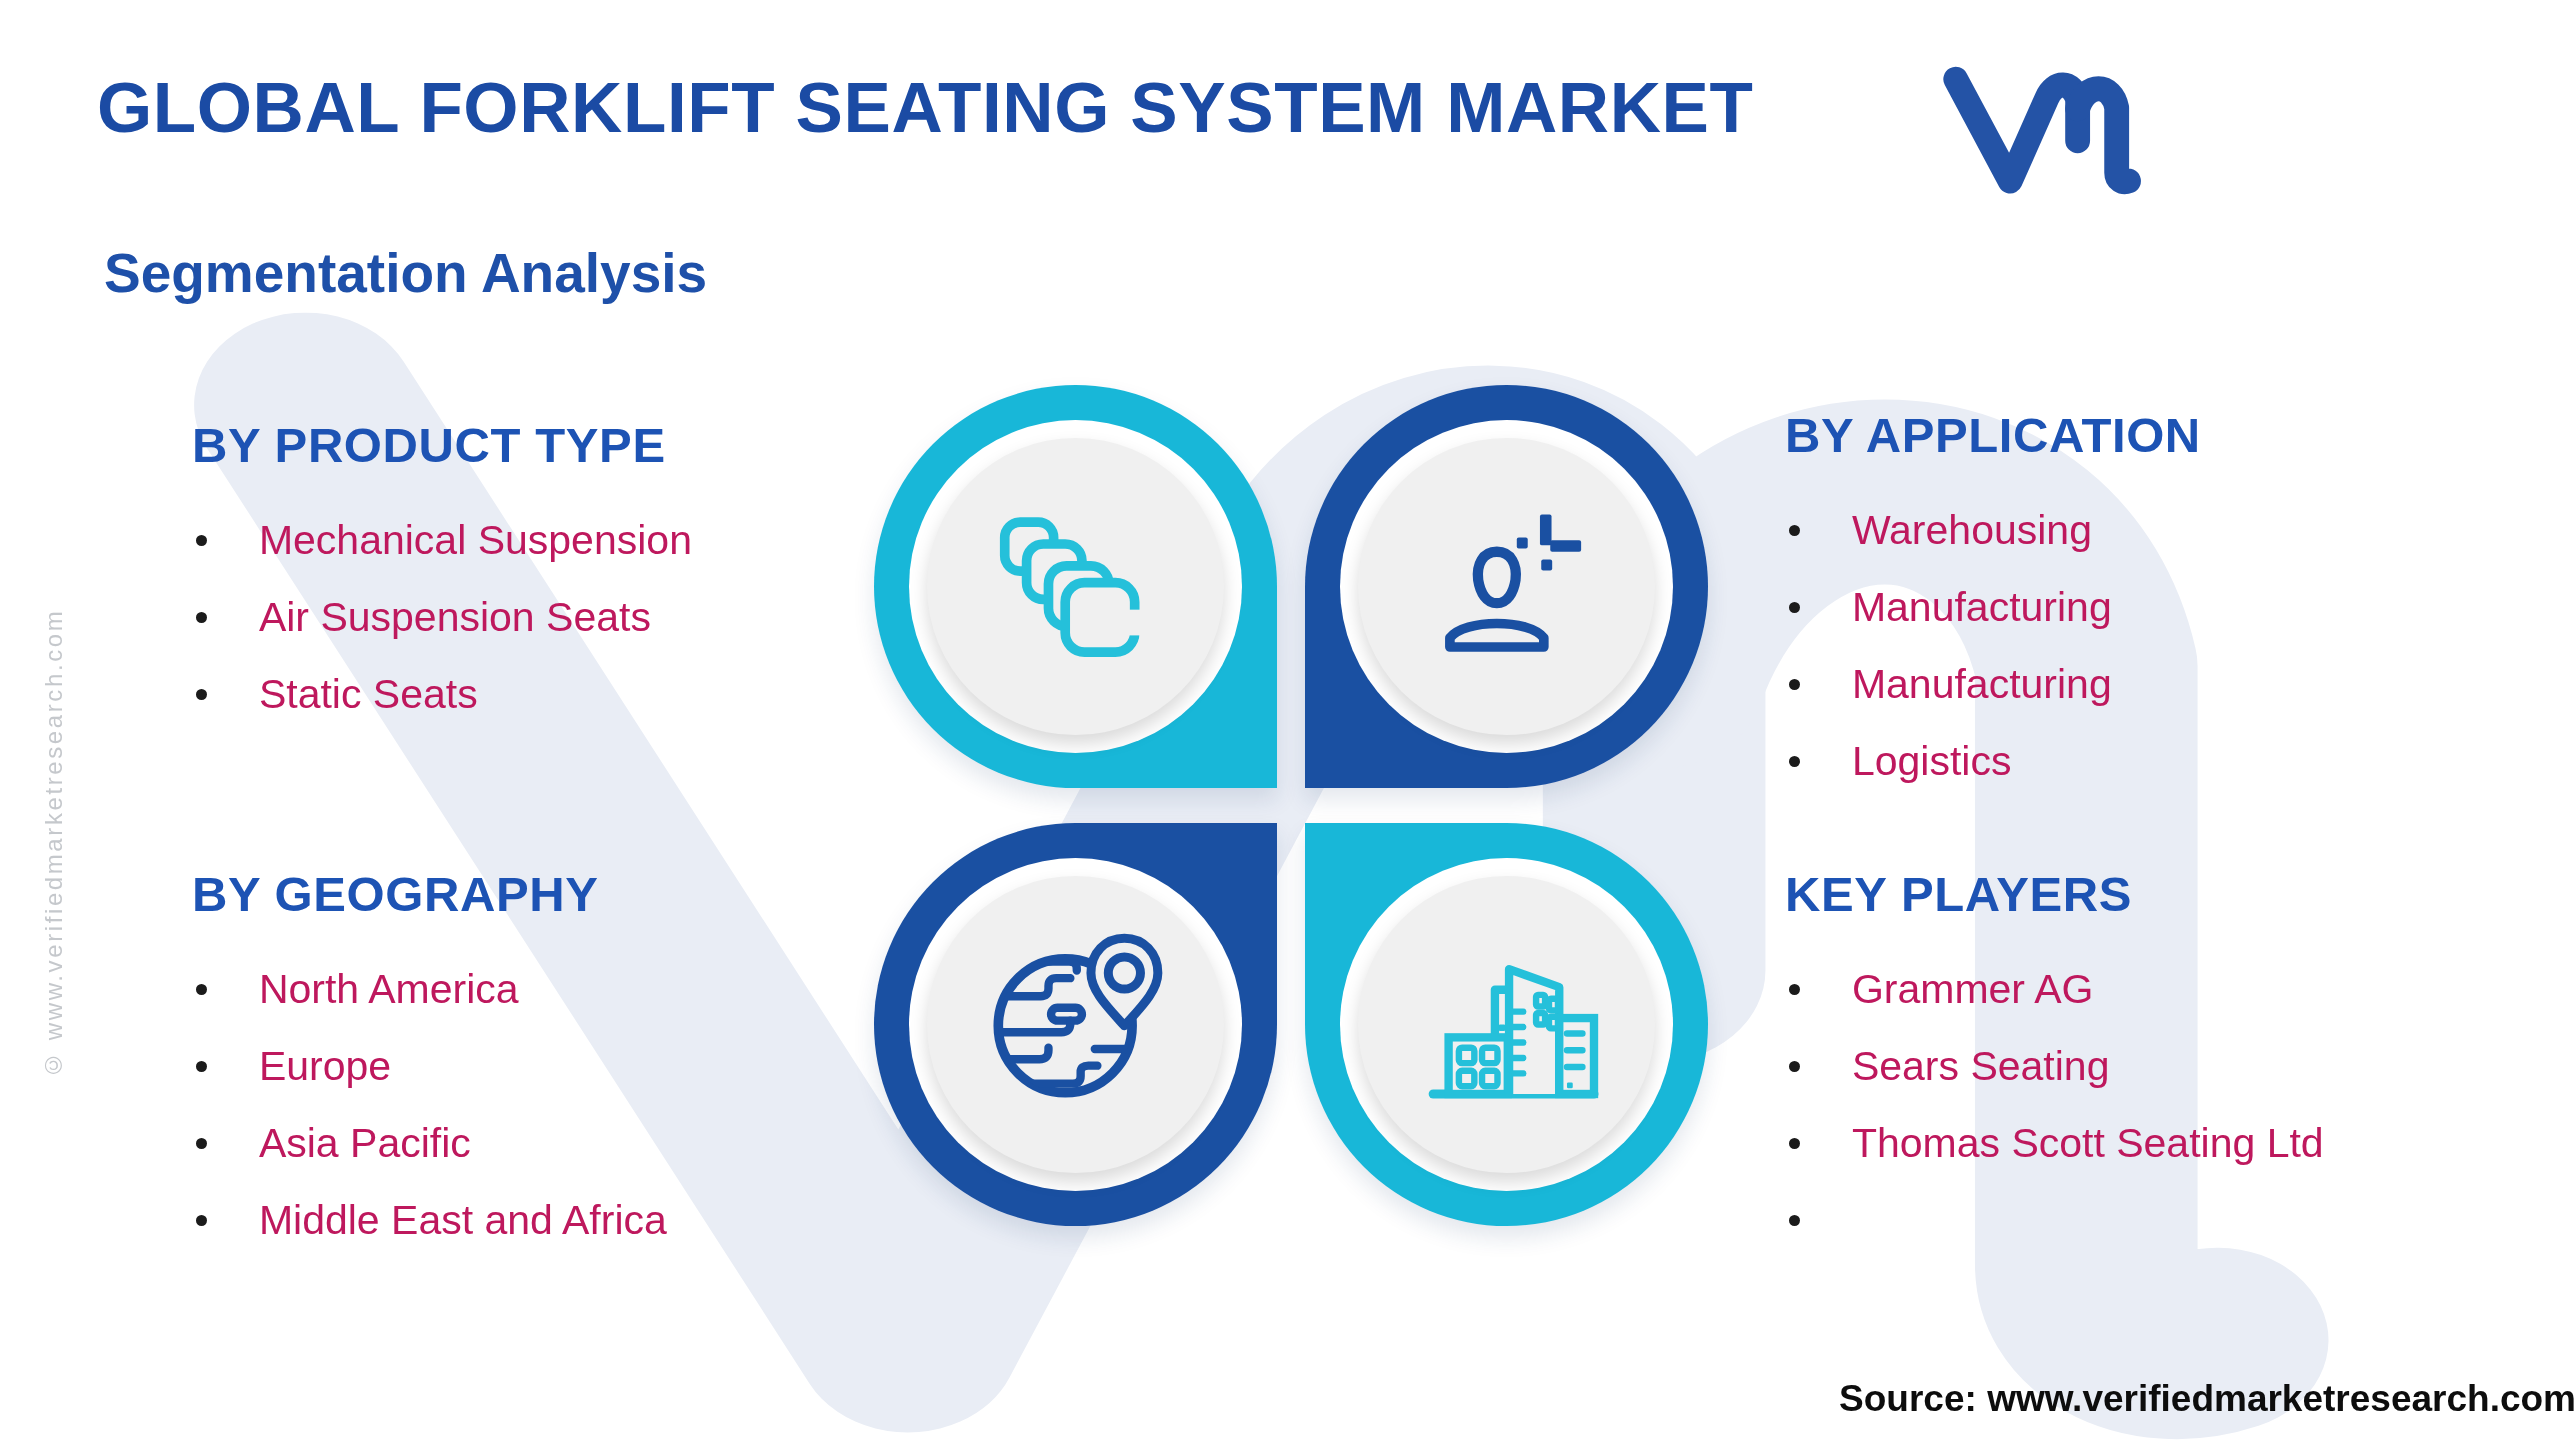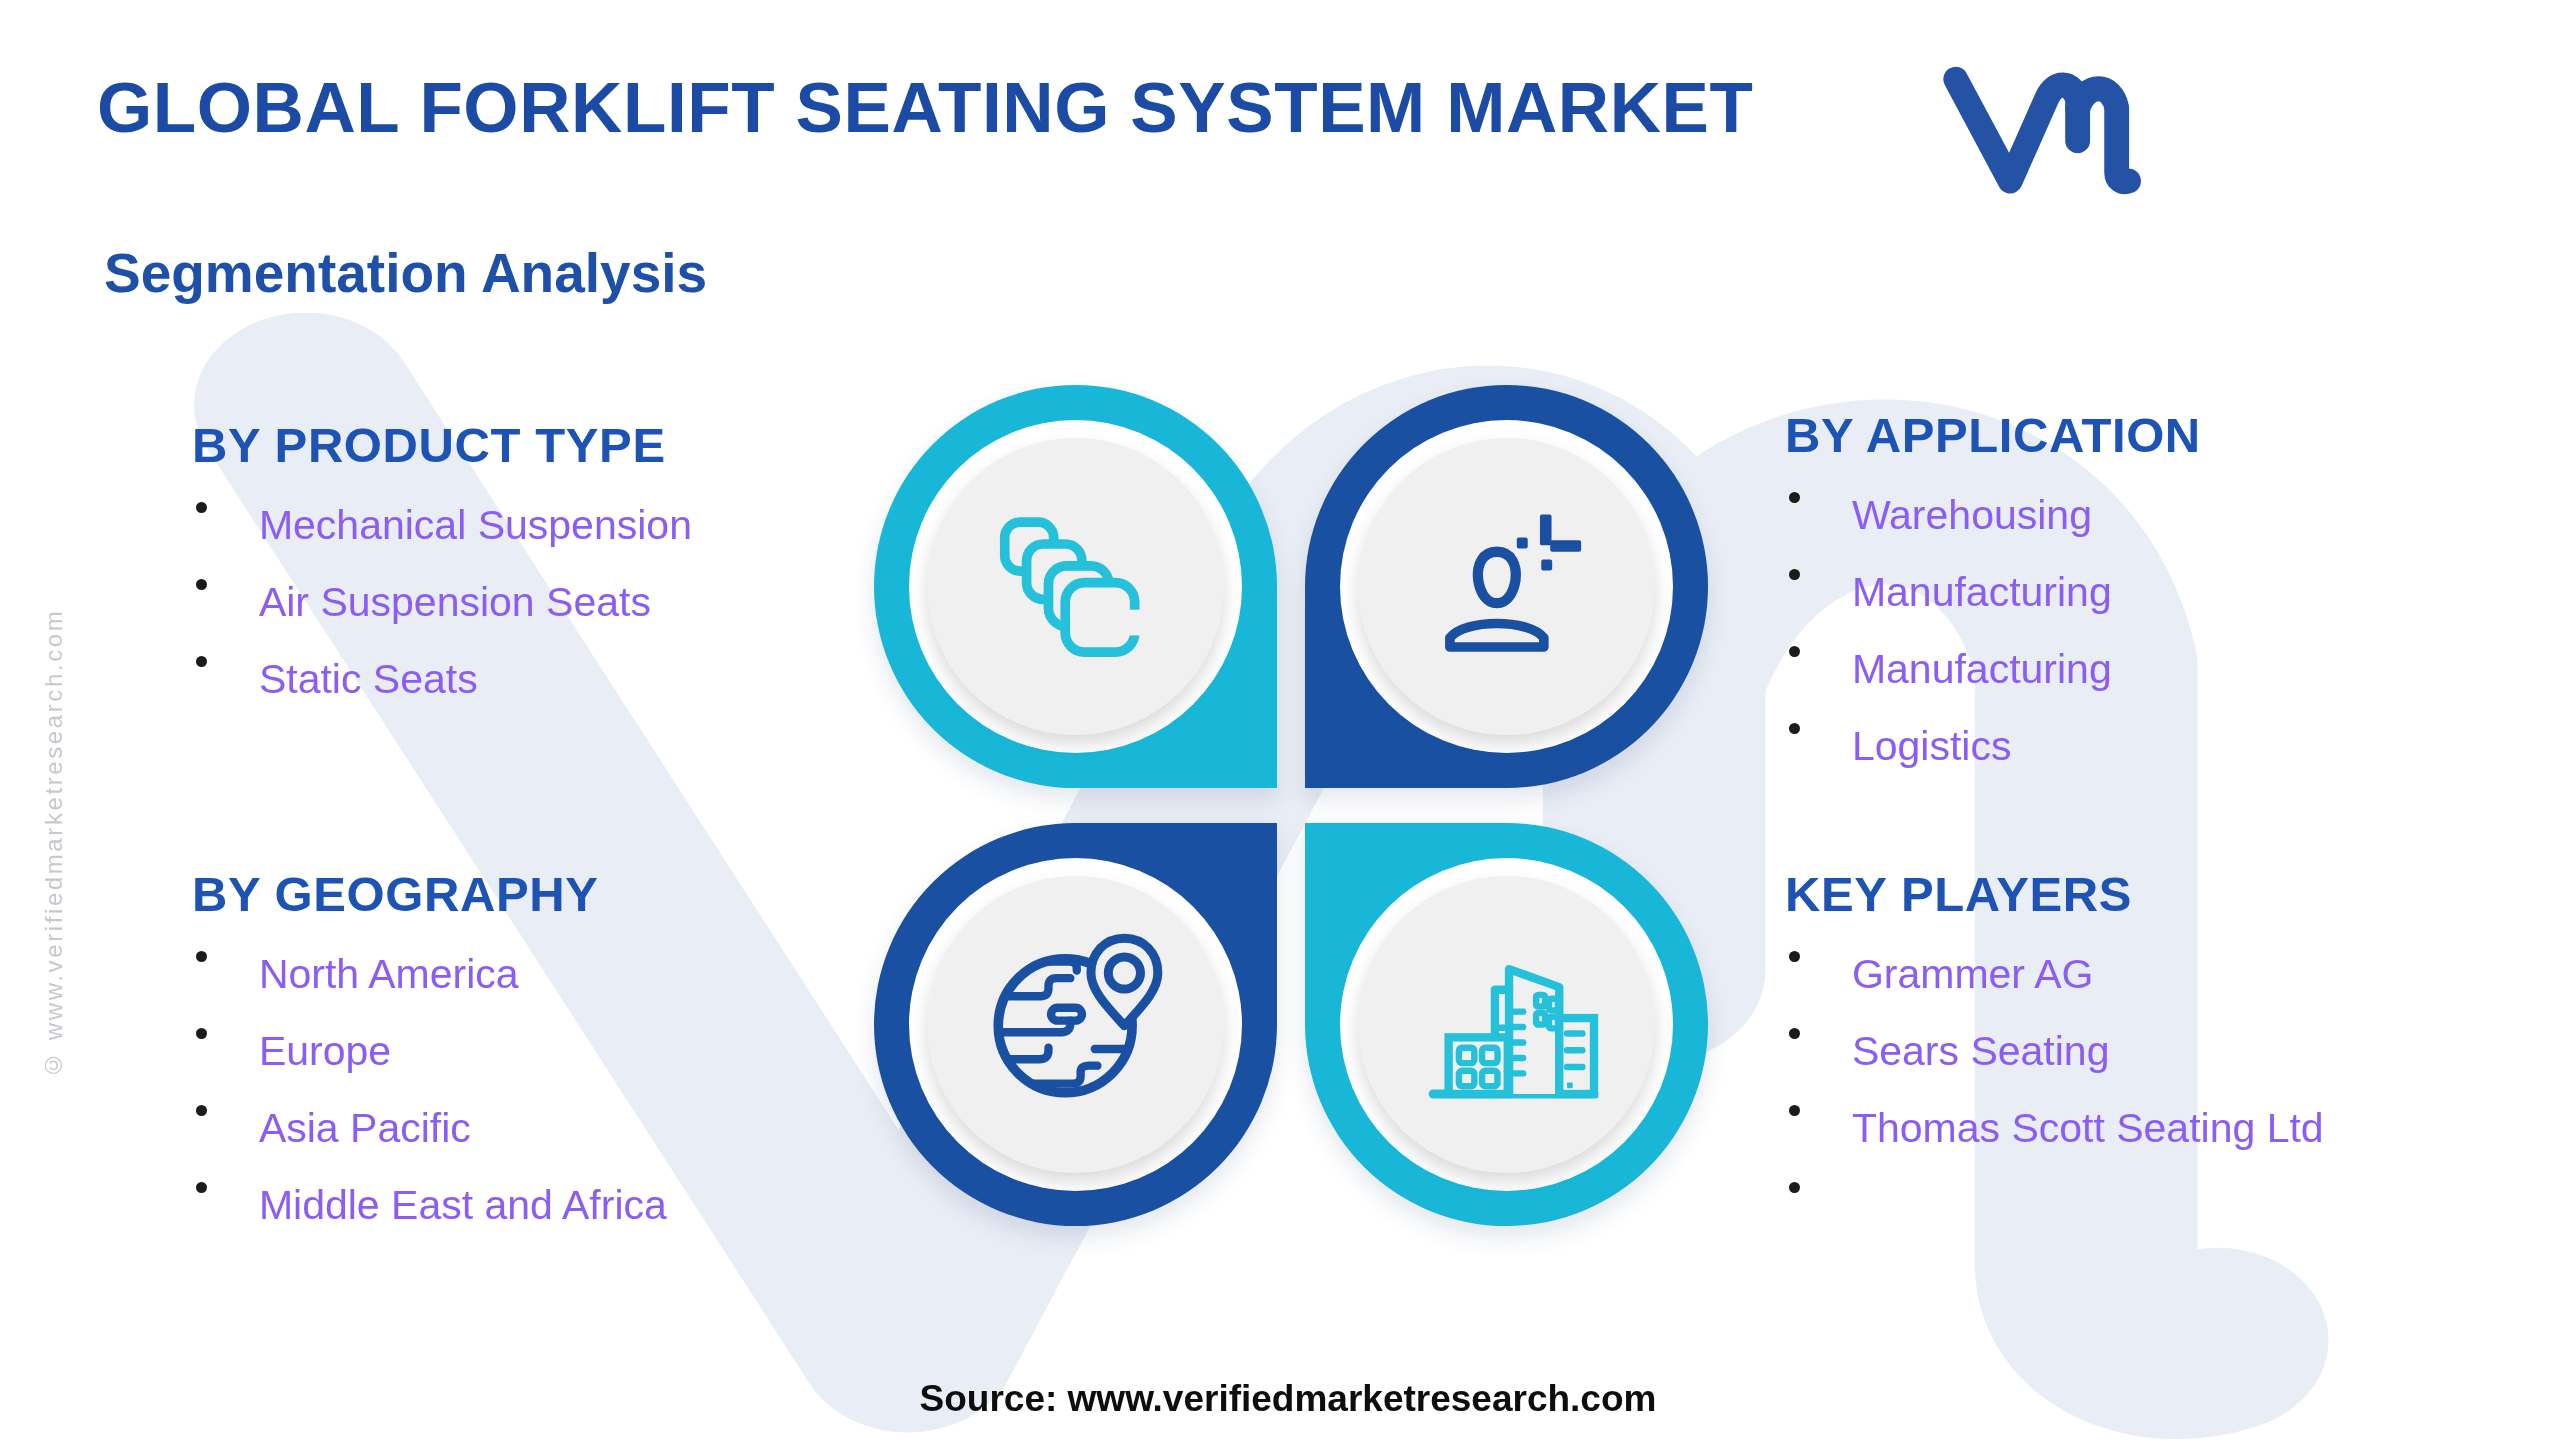--- a/index.html
+++ b/index.html
@@ -28,42 +28,42 @@
   .logo-mark{width:213px;height:162px;flex:none;}
   .logo-text{
     margin-left:24.5px;margin-top:9px;position:relative;
     color:#40bdd2;font-weight:700;font-size:41px;line-height:53px;letter-spacing:1.9px;
   }
   .logo-reg{position:absolute;top:-10.3px;right:-33px;font-size:28px;color:#4a4a4a;letter-spacing:0;}
   
   .section{position:absolute;}
   .sec-heading{margin:0;font-size:49px;font-weight:700;color:#1d53b4;letter-spacing:0.6px;white-space:nowrap;height:62px;}
   .section ul{list-style:none;margin:23px 0 0 3.9px;padding:0;}
-  .section li{height:77px;display:flex;font-size:41px;color:#8b5cf6;white-space:nowrap;}
+  .section li{height:77px;display:flex;align-items:center;font-size:41px;color:#be185d;white-space:nowrap;}
   .dot{width:11px;height:11px;border-radius:50%;background:#1b1b1b;margin-right:52px;flex:none;}
   .s-product{left:192px;top:417px;}
   .s-geography{left:192px;top:866px;}
   .s-application{left:1785px;top:407px;}
   .s-keyplayers{left:1785px;top:866px;}
   
   .cluster{position:absolute;left:874px;top:385px;width:835px;height:841px;}
   .quad{position:absolute;width:403px;height:403px;box-shadow:0 11.6px 22px rgba(25,60,110,0.12);}
   .q-tl{left:0;top:0;background:#18b7d8;border-radius:50% 50% 0 50%;}
   .q-tr{left:431px;top:0;background:#1a50a2;border-radius:50% 50% 50% 0;}
   .q-bl{left:0;top:438px;background:#1a50a2;border-radius:50% 0 50% 50%;}
   .q-br{left:431px;top:438px;background:#18b7d8;border-radius:0 50% 50% 50%;}
   .white-ring{position:absolute;inset:35px;background:#ffffff;border-radius:50%;}
   .inner-circle{
     position:absolute;inset:53px;background:#f0f0f0;border-radius:50%;
     box-shadow:0 9px 16.7px rgba(0,0,0,0.15);
   }
   .quad-icon{position:absolute;left:105px;top:105px;width:193px;height:193px;}
   
   .source-line{
-    position:absolute;left:0;right:0;top:1378px;margin:0;text-align:center;
+    position:absolute;left:0;right:0;top:1378px;margin:0;text-align:right;
     font-size:37px;font-weight:700;color:#0d0d0d;
   }
 </style>
 </head>
 <body>
 
 <div class="page">
 
   <svg class="bg-watermark" viewBox="0 0 360 250" preserveAspectRatio="none" aria-hidden="true">
     <g fill="none" stroke="#e9edf5" stroke-width="34" stroke-linecap="round" stroke-linejoin="round">

